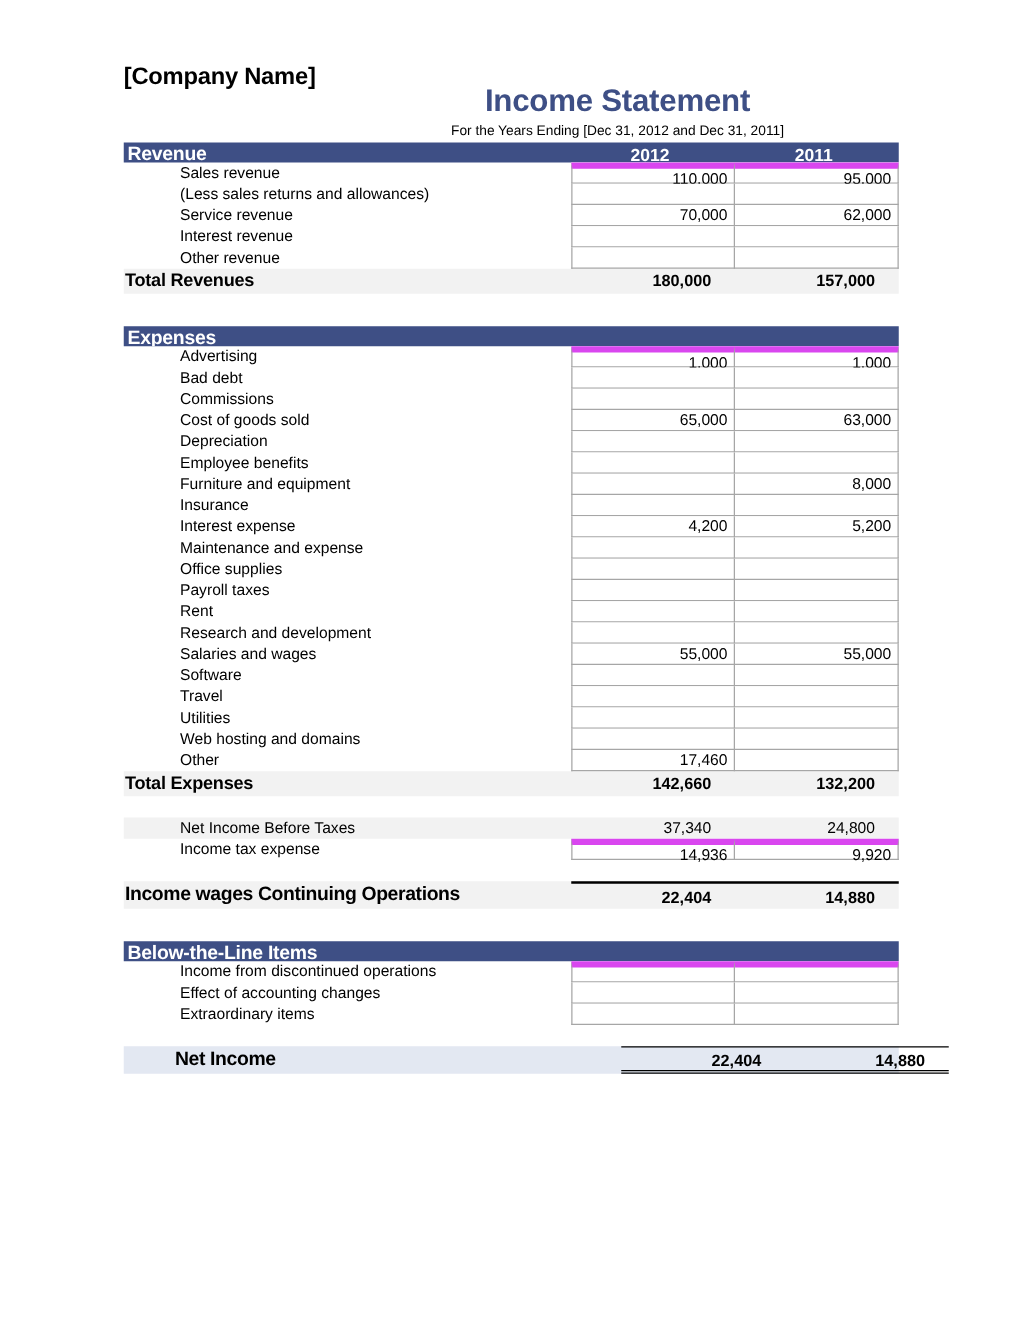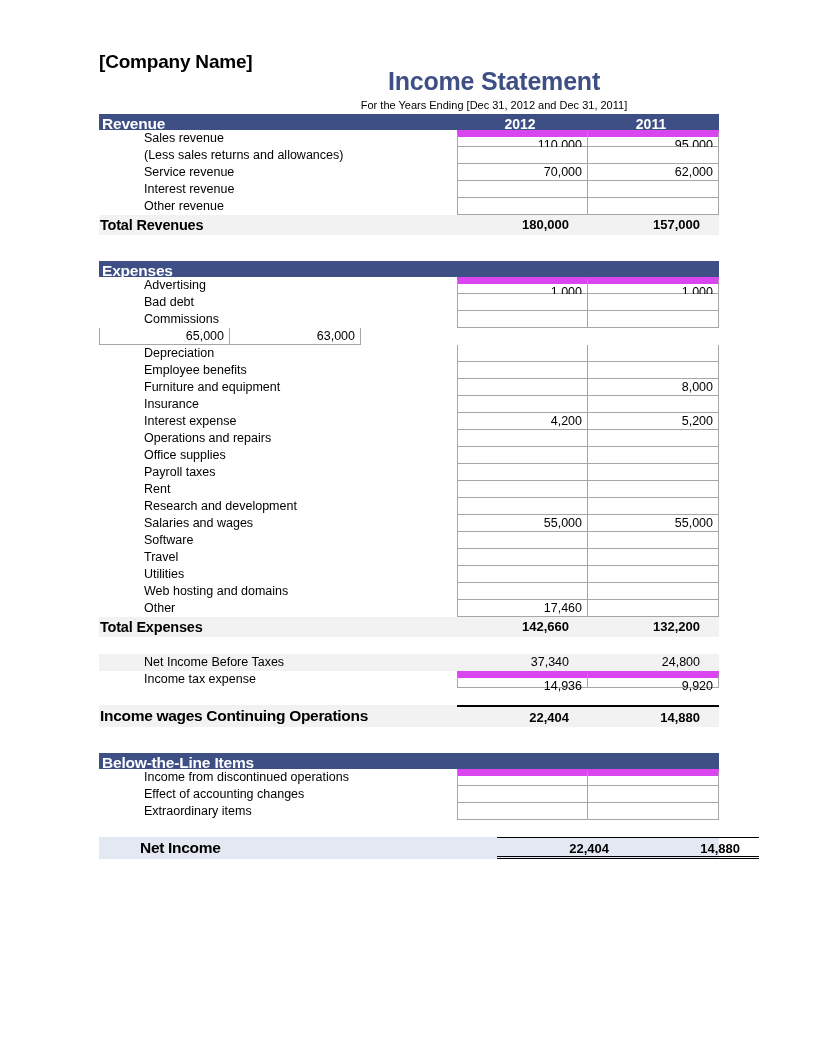--- a/index.html
+++ b/index.html
@@ -118,21 +118,21 @@
     text-align: center;
   }
 
   
   .row.detail .lbl { padding-left: 45px; }
   .row.detail .val {
     border: 1px solid #A6A6A6;
     border-top: none;
     background: #ffffff;
   }
-  .row.detail.first .val { border-top: 7px solid #d946ef; }
+  .row.detail.first .val { border-top: 5px solid #d946ef; }
   .row.detail .val.c2 { border-left: none; }
 
   
   .row.total {
     background: #F2F2F2;
     height: 20px;
   }
   .row.total .lbl {
     font-size: 14.5px;
     font-weight: bold;
@@ -269,20 +269,21 @@
         <div class="lbl">Bad debt</div>
         <div class="val"></div>
         <div class="val c2"></div>
       </div>
       <div class="row detail">
         <div class="lbl">Commissions</div>
         <div class="val"></div>
         <div class="val c2"></div>
       </div>
       <div class="row detail">
+        <div class="lbl">Cost of goods sold</div>
         <div class="val">65,000</div>
         <div class="val c2">63,000</div>
       </div>
       <div class="row detail">
         <div class="lbl">Depreciation</div>
         <div class="val"></div>
         <div class="val c2"></div>
       </div>
       <div class="row detail">
         <div class="lbl">Employee benefits</div>
@@ -298,21 +299,21 @@
         <div class="lbl">Insurance</div>
         <div class="val"></div>
         <div class="val c2"></div>
       </div>
       <div class="row detail">
         <div class="lbl">Interest expense</div>
         <div class="val">4,200</div>
         <div class="val c2">5,200</div>
       </div>
       <div class="row detail">
-        <div class="lbl">Operations and repairs</div>
+        <div class="lbl">Maintenance and expense</div>
         <div class="val"></div>
         <div class="val c2"></div>
       </div>
       <div class="row detail">
         <div class="lbl">Office supplies</div>
         <div class="val"></div>
         <div class="val c2"></div>
       </div>
       <div class="row detail">
         <div class="lbl">Payroll taxes</div>

